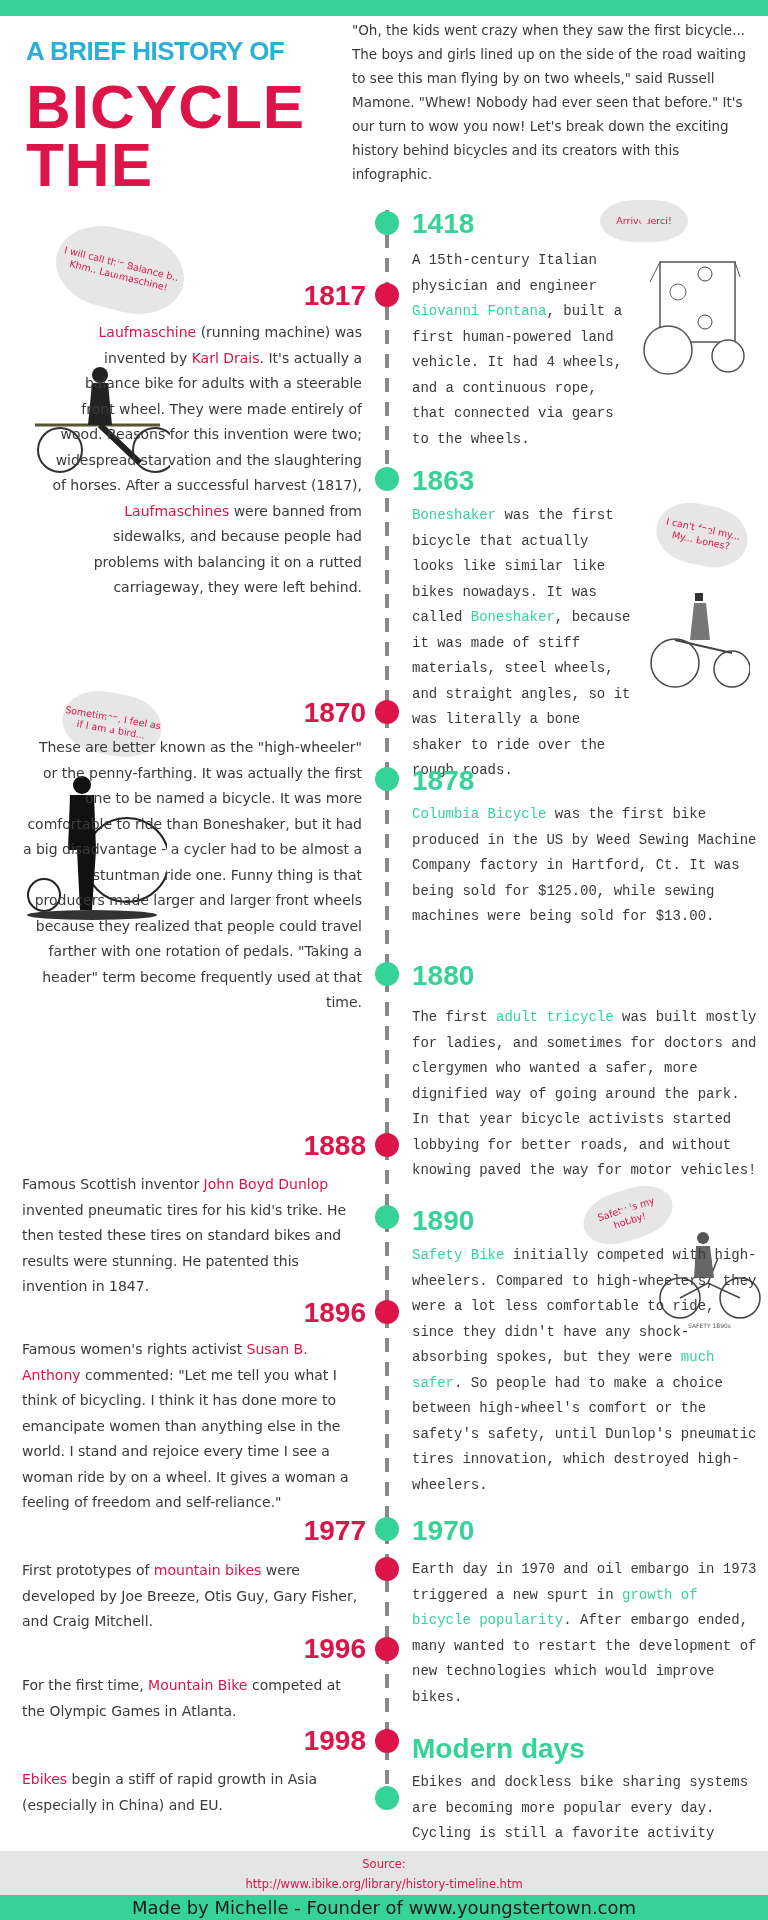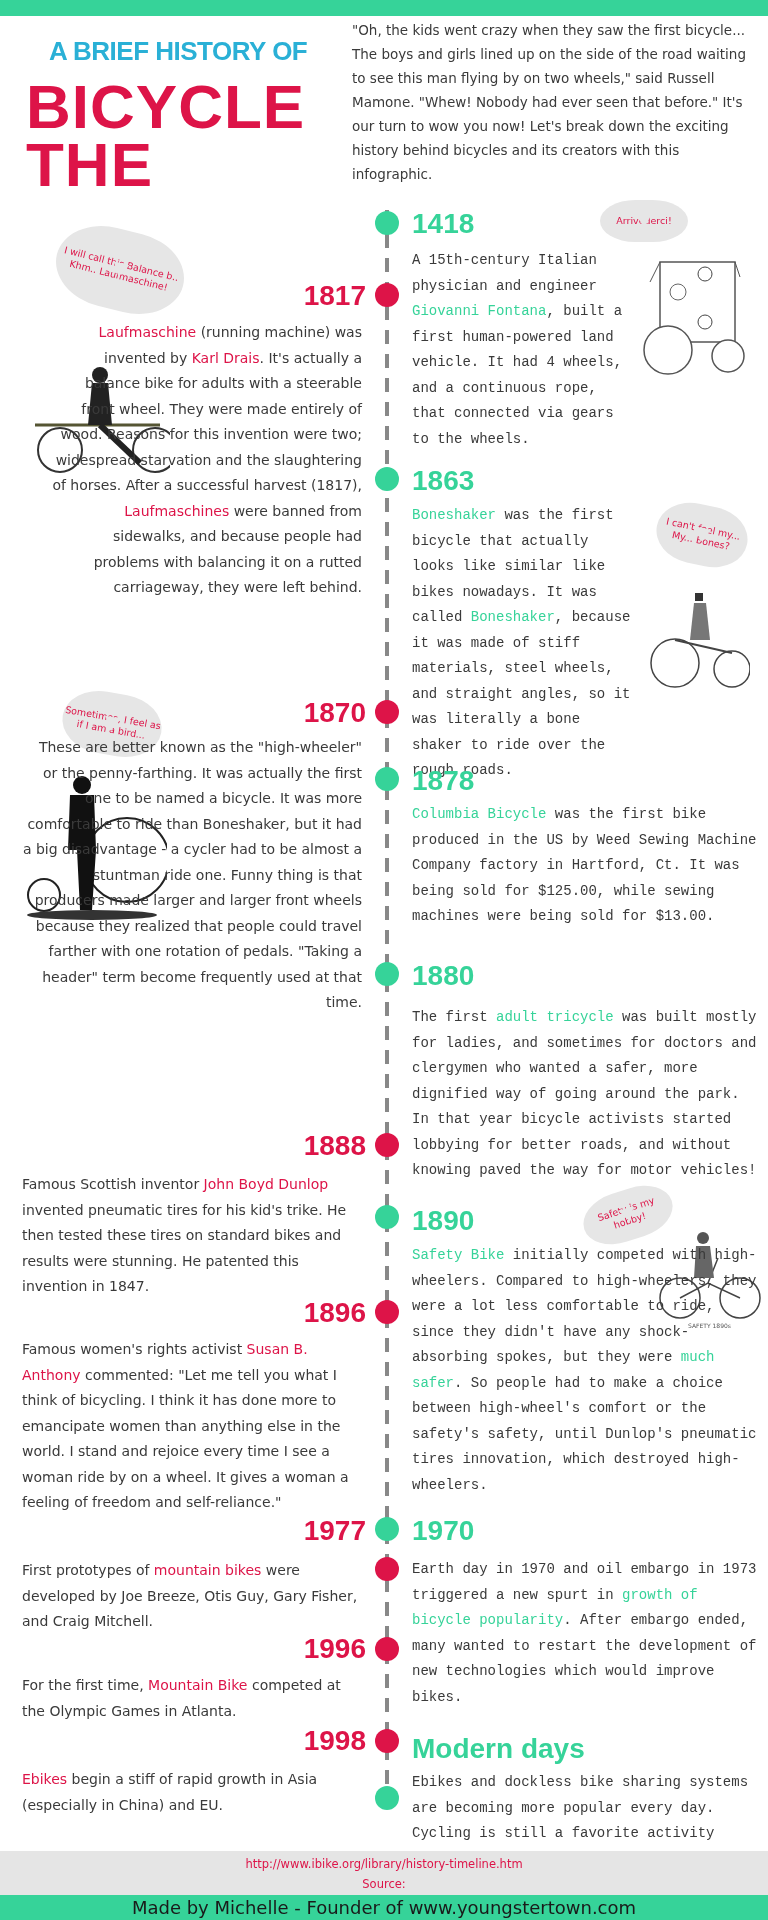--- a/index.html
+++ b/index.html
@@ -1,19 +1,19 @@
 <!DOCTYPE html>
 <html><head>
 <meta charset="utf-8">
 <style>
   * { box-sizing: border-box; margin: 0; padding: 0; }
   html, body { width: 768px; height: 1920px; background: #ffffff; overflow: hidden; }
   body { position: relative; font-family: "DejaVu Sans", sans-serif; color: #3a3a3a; }
   .topbar { position: absolute; left: 0; top: 0; width: 768px; height: 16px; background: #36d399; }
-  .title-small { position: absolute; left: 26px; top: 36px; font-family: "Liberation Sans", sans-serif; font-weight: 700; font-size: 26px; color: #2ab0d6; letter-spacing: -0.5px; margin-left: 23px; }
+  .title-small { position: absolute; left: 26px; top: 36px; font-family: "Liberation Sans", sans-serif; font-weight: 700; font-size: 26px; color: #2ab0d6; letter-spacing: -0.5px; }
   .title-big { position: absolute; left: 26px; top: 78px; font-family: "Liberation Sans", sans-serif; font-weight: 700; font-size: 62px; line-height: 58px; color: #dd1448; letter-spacing: 1px; }
   .intro { position: absolute; left: 352px; top: 18px; width: 410px; font-size: 13.5px; line-height: 24px; color: #3a3a3a; }
   .spine { position: absolute; left: 385px; top: 210px; width: 4px; height: 1600px;
     background: repeating-linear-gradient(to bottom, #888 0 14px, transparent 14px 24px); }
   .dot { position: absolute; width: 24px; height: 24px; border-radius: 50%; left: 375px; }
   .dot.g { background: #36d399; }
   .dot.r { background: #dd1448; }
   .year { position: absolute; font-family: "Liberation Sans", sans-serif; font-weight: 700; font-size: 28px; }
   .year.g { color: #36d399; left: 412px; }
   .year.r { color: #dd1448; right: 402px; text-align: right; }
@@ -139,16 +139,16 @@
 <div class="year r" style="top:1633px">1996</div>
 <div class="txt leftcol" style="top:1673px"><span>For the first time, </span><span class="hl-r">Mountain Bike</span><span> competed at the Olympic Games in Atlanta.</span></div>
 
 <div class="year r" style="top:1725px">1998</div>
 <div class="txt leftcol" style="top:1767px"><span class="hl-r">Ebikes</span><span> begin a stiff of rapid growth in Asia (especially in China) and EU.</span></div>
 
 <div class="year g" style="top:1733px">Modern days</div>
 <div class="txt rightcol" style="top:1770px">Ebikes and dockless bike sharing systems are becoming more popular every day. Cycling is still a favorite activity among many.</div>
 
 <div class="footer-src">
+  <div>Source:</div>
   <div>http://www.ibike.org/library/history-timeline.htm</div>
-  <div>Source:</div>
 </div>
 <div class="footer-made">Made by Michelle - Founder of www.youngstertown.com</div>
 
 </body></html>

